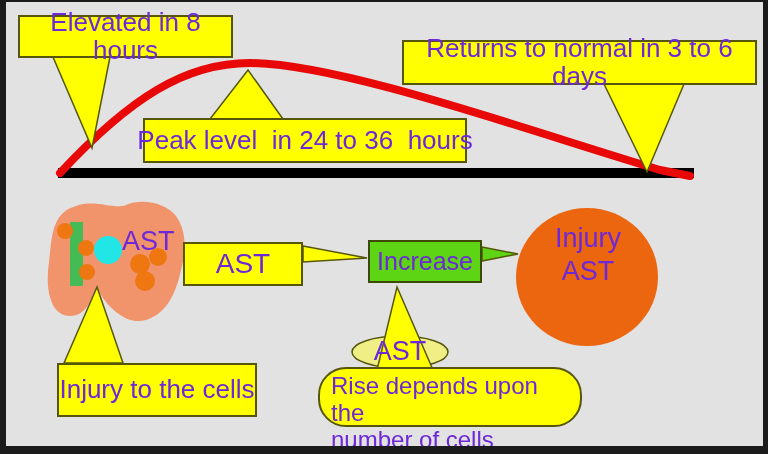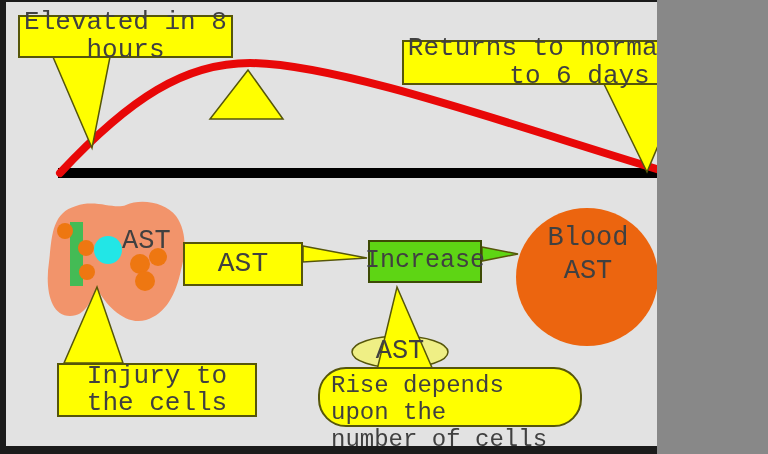--- a/index.html
+++ b/index.html
@@ -1,20 +1,20 @@
 <!DOCTYPE html>
 <html><head>
 <meta charset="utf-8">
 <style>
   html,body { margin:0; padding:0; background:#888; }
   #stage {
-    position:relative; width:657px; height:454px; overflow:hidden;
+    position:relative; width:768px; height:454px; overflow:hidden;
     background:#e2e2e2;
-    font-family:Liberation Mono, monospace;
-    color:#404040;
+    font-family:Liberation Sans, sans-serif;
+    color:#6d28d9;
   }
   .frame { position:absolute; background:#1b1b1b; }
   #frame-left  { left:0; top:0; width:6px;  height:454px; }
   #frame-top   { left:0; top:0; width:768px; height:2px; }
   #frame-right { left:763px; top:0; width:5px; height:454px; }
   #frame-bottom{ left:0; top:446px; width:768px; height:8px; }
 
   svg#shapes { position:absolute; left:0; top:0; }
   svg .ol { stroke:#56560a; stroke-width:1.5; }
 
@@ -75,30 +75,31 @@
     <polygon points="482,247 518,254 482,261" class="ol" fill="#5ed514"></polygon>
 
     <ellipse cx="400" cy="352" rx="48" ry="16" class="ol" fill="#efef85"></ellipse>
 
     <polygon points="397,287 433,370 377,370" class="ol" fill="#ffff00"></polygon>
 
     <ellipse cx="587" cy="277" rx="71" ry="69" fill="#ec650f"></ellipse>
   </svg>
 
   <div class="box" id="elevated-box">Elevated in 8 hours</div>
+  <div class="box ws-pre" id="peak-box">Peak level  in 24 to 36  hours</div>
   <div class="box" id="returns-box">Returns to normal in 3 to 6 days</div>
 
   <div class="free-label" id="cell-ast-label">AST</div>
 
   <div class="box" id="ast-box">AST</div>
 
   <div class="box green-bg" id="increase-box">Increase</div>
 
   <div class="free-label" id="blood-label">
-    <div>Blood</div>
+    <div>Injury</div>
     <div>AST</div>
   </div>
 
   <div class="free-label" id="ellipse-ast-label">AST</div>
 
   <div class="box" id="injury-box">Injury to the cells</div>
 
   <div class="box" id="rise-box">
     <div>Rise depends upon the</div>
     <div>number of cells normal</div>

